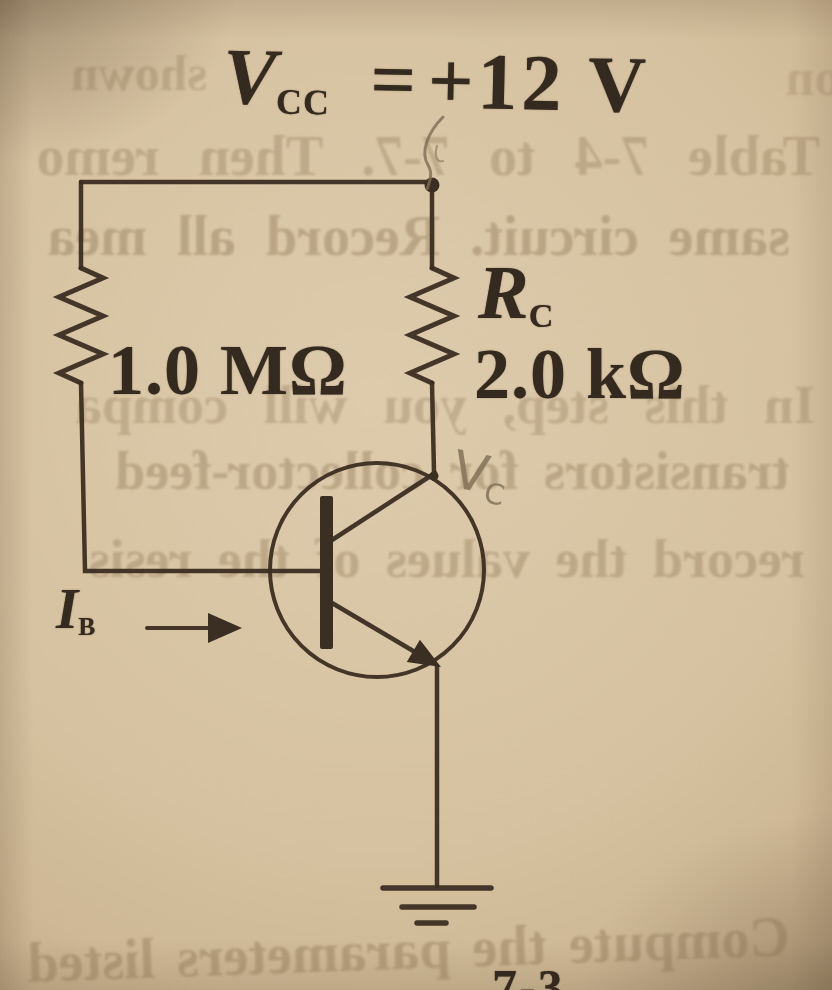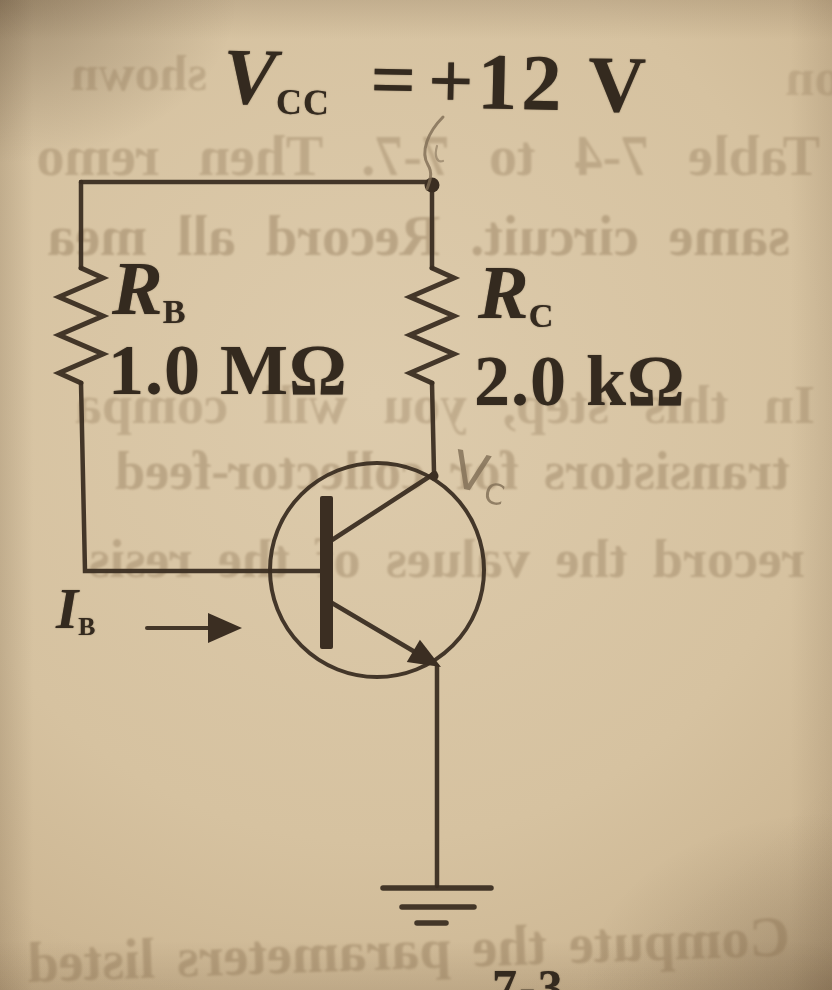--- a/index.html
+++ b/index.html
@@ -30,21 +30,21 @@
   .sym { font-style:italic; font-weight:700; }
   .sub { font-size:.45em; font-weight:700; vertical-align:-0.26em; letter-spacing:1px; }
   .title { left:224px; top:36px; font-size:80px; transform:rotate(1.2deg); transform-origin:left top; }
   .title .eq  { margin-left:40px; font-weight:700; }
   .title .val { margin-left:12px; font-weight:700; letter-spacing:4px; }
   .res-sym { font-size:76px; }
   .res-val { font-size:72px; font-weight:700; letter-spacing:1px; }
   .rb-sym { left:112px; top:250px; }
   .rb-val { left:108px; top:334px; }
   .rc-sym { left:478px; top:254px; }
-  .rc-val { left:474px; top:345px; }
+  .rc-val { left:474px; top:338px; }
   .ib-lbl { left:56px; top:580px; font-size:57px; }
   .part-num { left:520px; top:554px; font-size:70px; font-weight:600; letter-spacing:1px; }
   .fig-num { left:492px; top:962px; font-size:50px; font-weight:700; letter-spacing:2px; }
 
   
   .pencil-note {
     position:absolute; left:452px; top:448px;
     font-family:"DejaVu Sans","Liberation Sans",sans-serif;
     font-size:52px; color:#85735a; opacity:.85;
     transform:rotate(12deg); line-height:1; white-space:nowrap;
@@ -130,23 +130,20 @@
     <g stroke="#7e6c54" fill="none" stroke-linecap="round">
       <path stroke-width="3" opacity=".8" d="M 443 117 C 428 132 420 152 428 165 C 433 173 430 181 427 189"></path>
       <path stroke-width="2.2" opacity=".55" d="M 437 146 C 434 156 437 163 443 161"></path>
     </g>
   </svg>
 
   <div class="lbl title">
     <span class="sym">V</span><span class="sub">CC</span><span class="eq">=</span><span class="val">+12 V</span>
   </div>
 
-  <div class="lbl res-sym rb-sym">
-    <span class="sym">R</span><span class="sub">B</span>
-  </div>
   <div class="lbl res-val rb-val">1.0 MΩ</div>
 
   <div class="lbl res-sym rc-sym">
     <span class="sym">R</span><span class="sub">C</span>
   </div>
   <div class="lbl res-val rc-val">2.0 kΩ</div>
 
   <div class="lbl ib-lbl">
     <span class="sym">I</span><span class="sub">B</span>
   </div>

